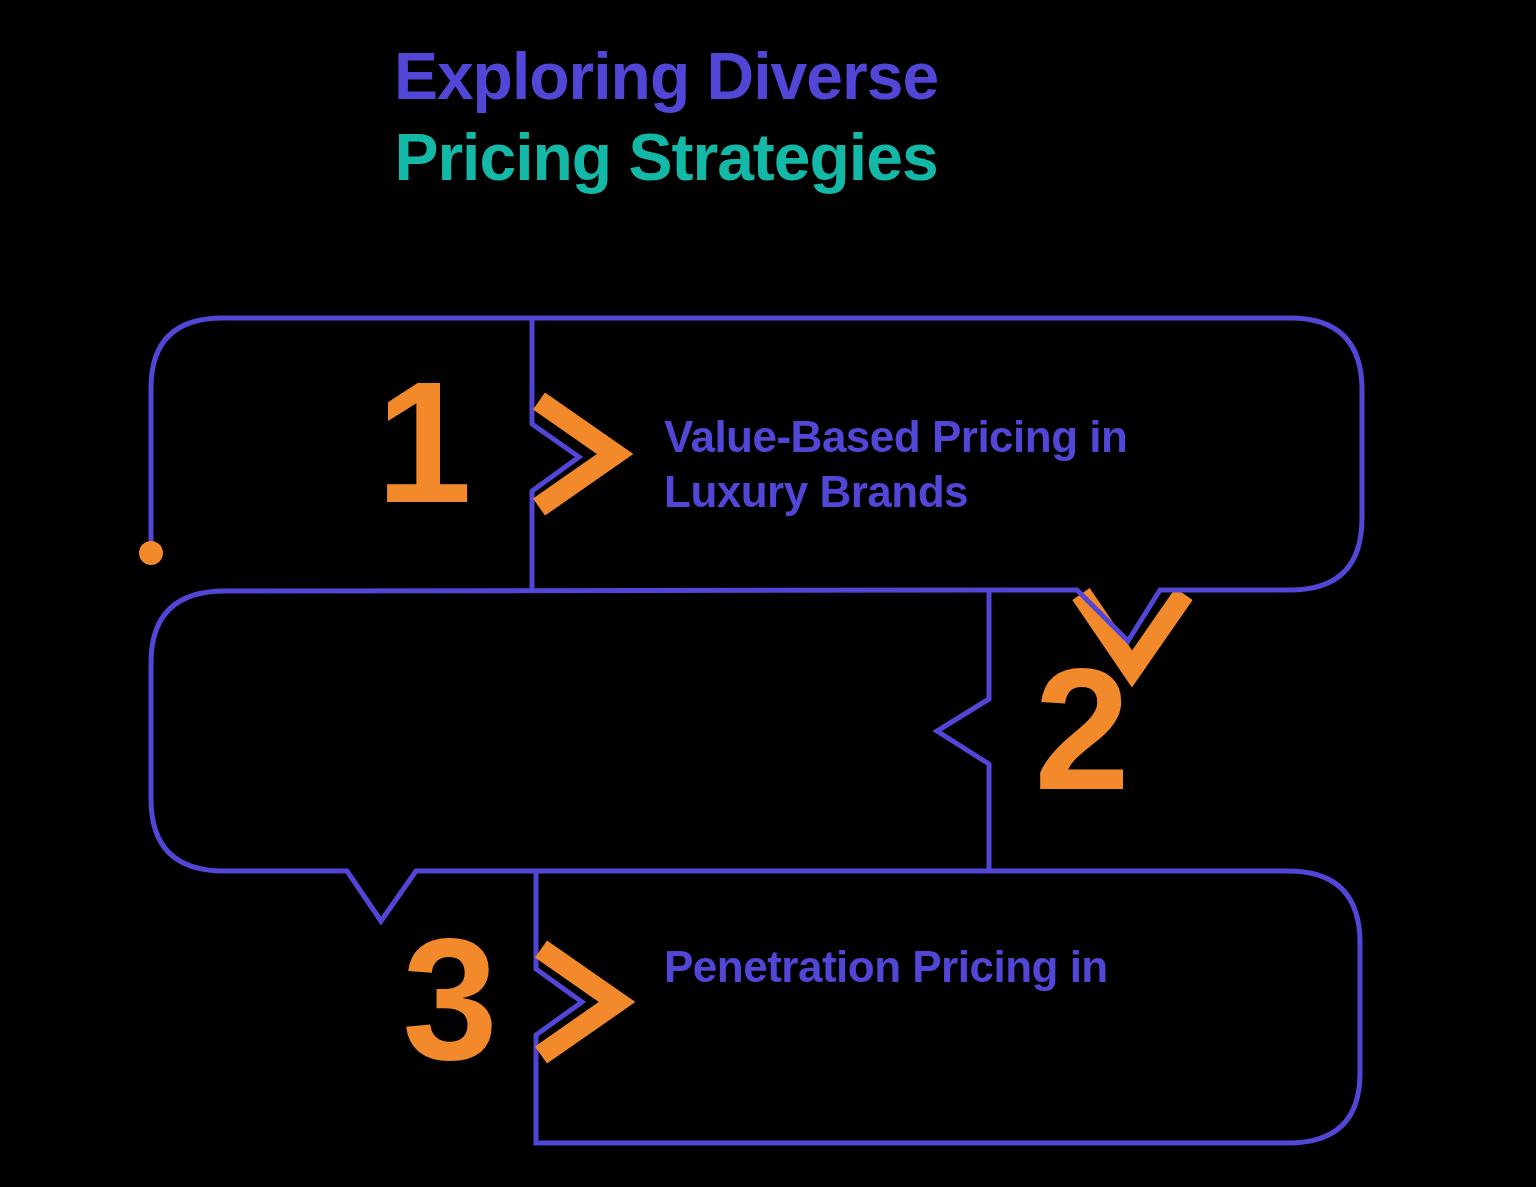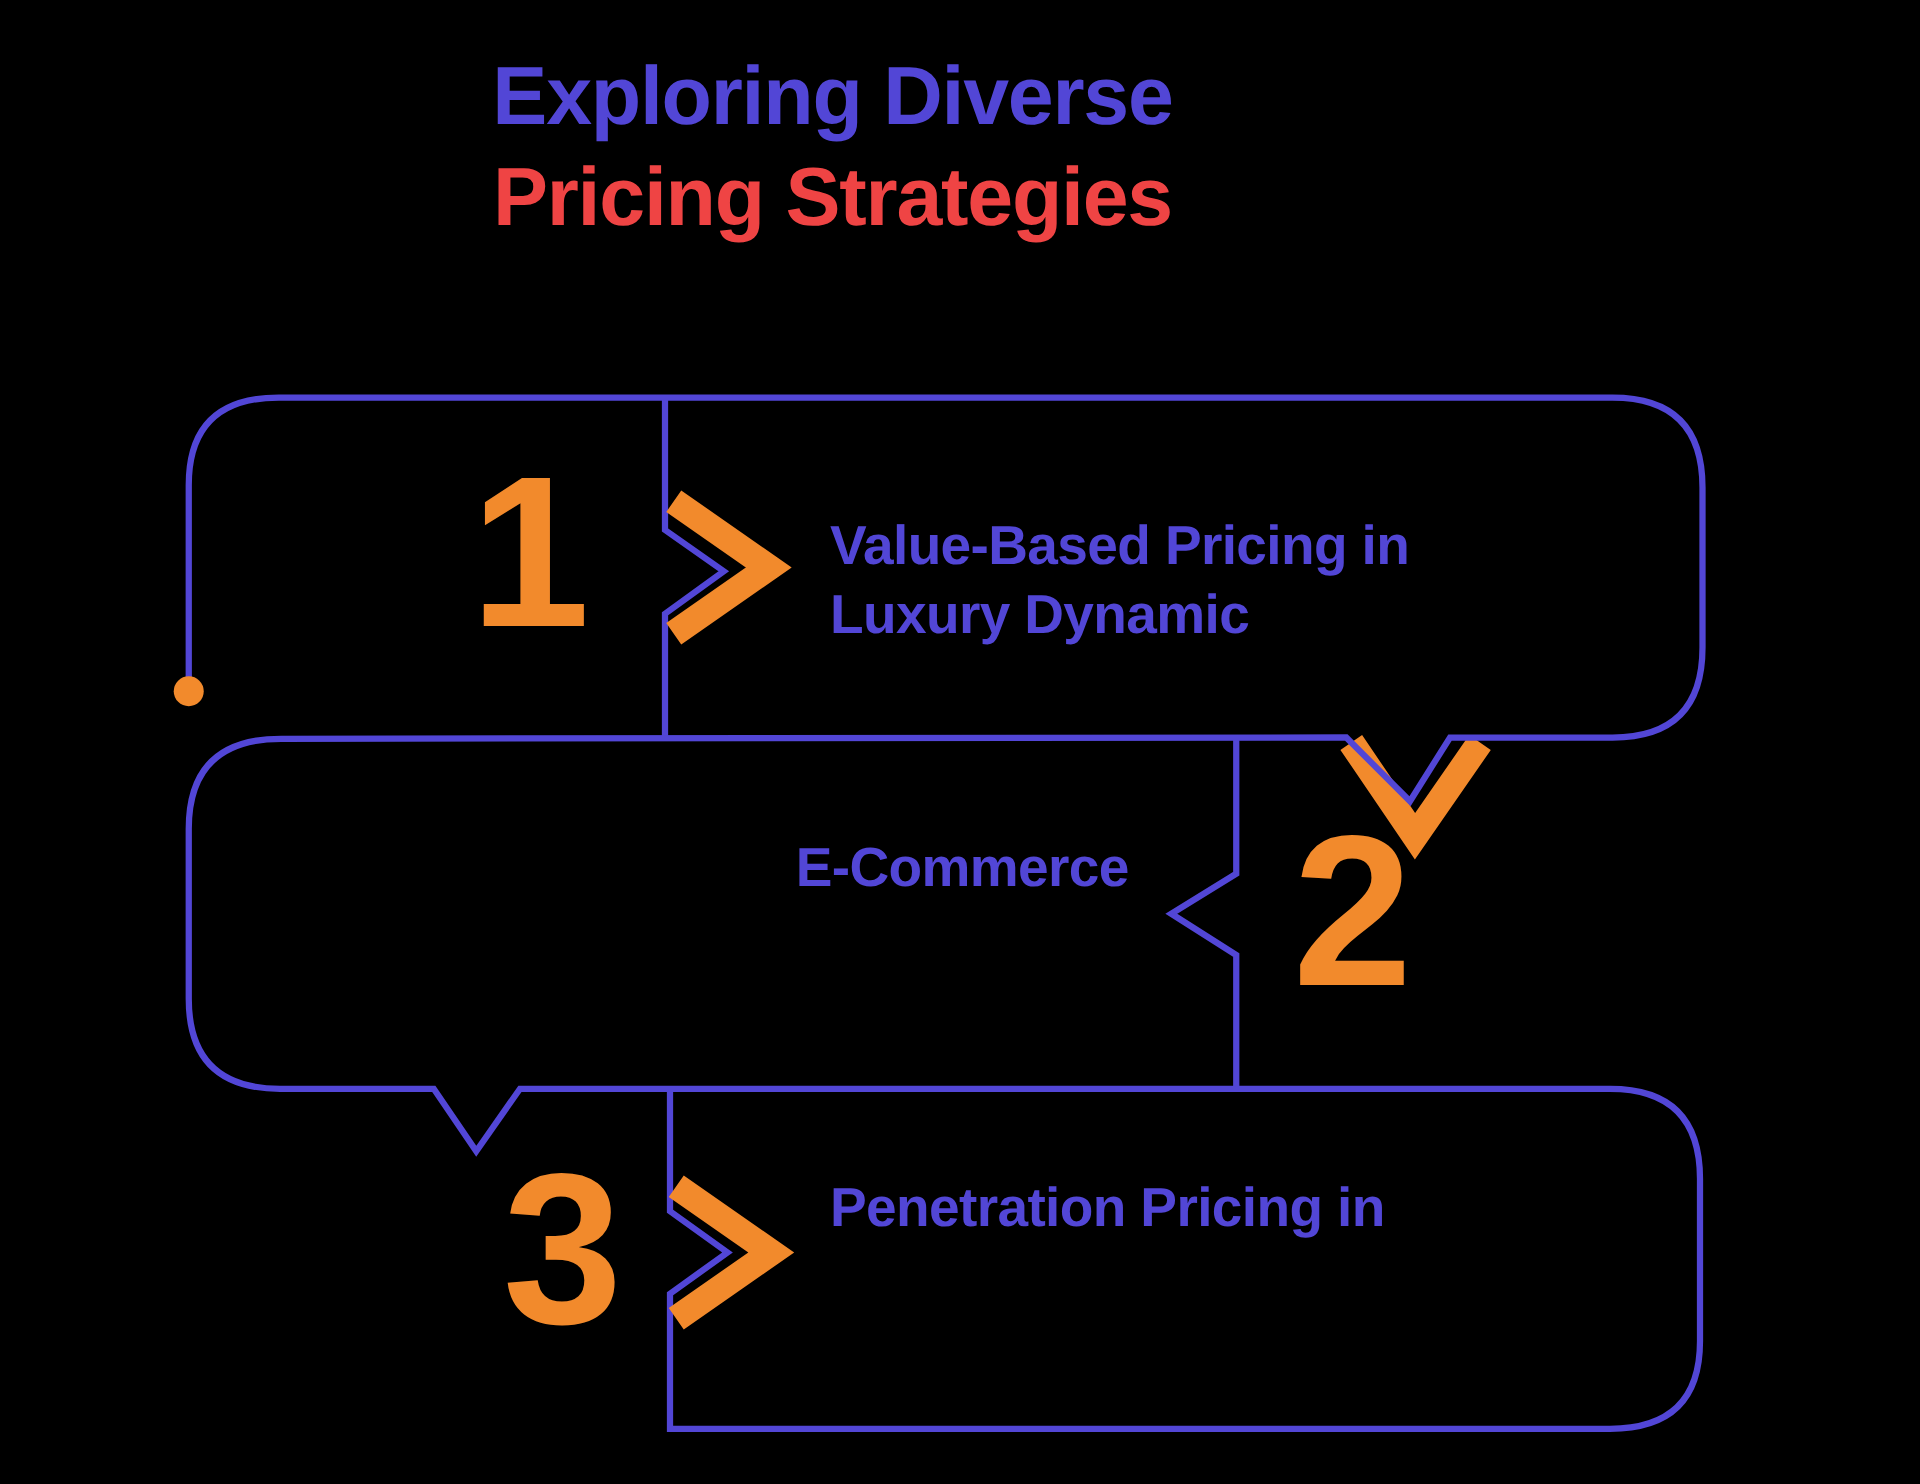--- a/index.html
+++ b/index.html
@@ -3,21 +3,21 @@
 <meta charset="utf-8">
 <style>
   html,body{margin:0;padding:0;background:#000;}
   .stage{position:relative;width:1536px;height:1187px;background:#000;overflow:hidden;
          font-family:"Liberation Sans",sans-serif;}
   svg{position:absolute;left:0;top:0;}
   .abs{position:absolute;}
   .title{left:0;top:36px;width:1332px;text-align:center;font-weight:800;
          font-size:66px;line-height:81px;letter-spacing:-1px;}
   .title .l1{color:#5246D6;}
-  .title .l2{color:#ef4444;}
+  .title .l2{color:#14b8a6;}
   .bignum{color:#F28A2C;font-weight:700;font-size:172px;line-height:1;text-align:center;}
   .num1{left:364px;top:356px;width:120px;}
   .num2{left:1022px;top:643px;width:120px;}
   .num3{left:390px;top:913px;width:120px;}
   .bubble-label{color:#5246D6;font-weight:800;font-size:44px;line-height:55px;letter-spacing:-0.5px;}
   .lab1{left:664px;top:409px;text-align:left;}
   .lab2{right:633px;top:665px;text-align:right;line-height:59px;}
   .lab3{left:664px;top:939px;text-align:right;}
 </style>
 </head>
@@ -57,24 +57,23 @@
     <div class="l1">Exploring Diverse</div>
     <div class="l2">Pricing Strategies</div>
   </div>
 
   <div class="abs bignum num1">1</div>
   <div class="abs bignum num2">2</div>
   <div class="abs bignum num3">3</div>
 
   <div class="abs bubble-label lab1">
     <div>Value-Based Pricing in</div>
-    <div>Luxury Dynamic</div>
+    <div>Luxury Brands</div>
   </div>
 
   <div class="abs bubble-label lab2">
-    <div>E-Commerce</div>
   </div>
 
   <div class="abs bubble-label lab3">
     <div>Penetration Pricing in</div>
   </div>
 
 </div>
 
 </body></html>

